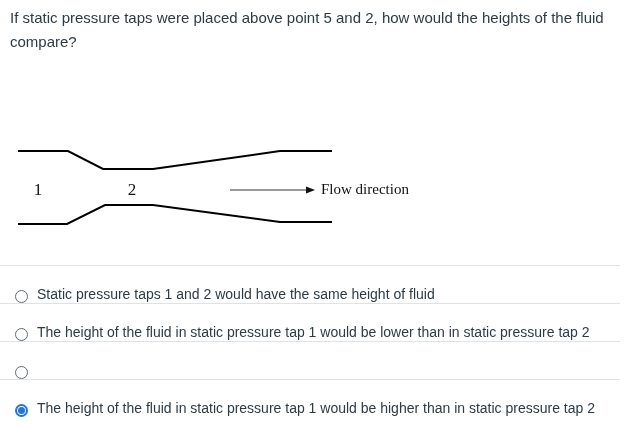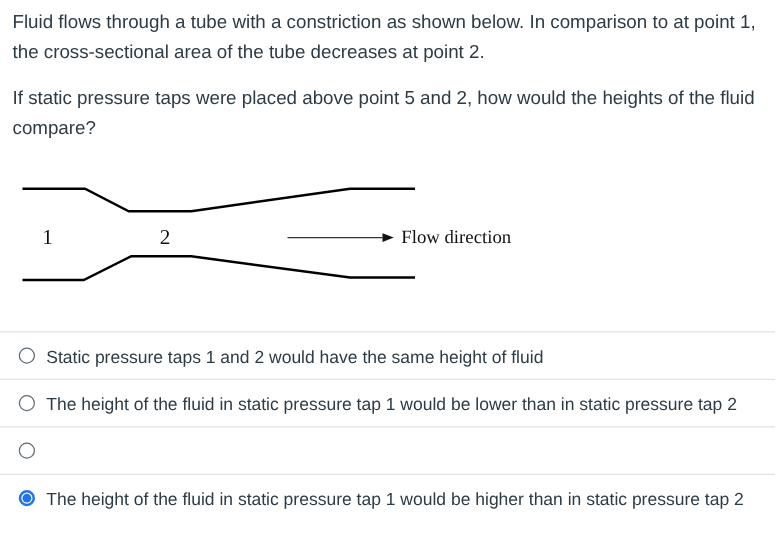--- a/index.html
+++ b/index.html
@@ -38,21 +38,21 @@
     position: absolute;
     top: 265px;
     left: 0;
     width: 620px;
   }
   .option-row {
     box-sizing: border-box;
     height: 38px;
     border-top: 1px solid #dfe3e6;
     display: flex;
-    align-items: center;
+    align-items: flex-end;
     padding-left: 15px;
     gap: 9px;
     cursor: pointer;
   }
   .radio {
     box-sizing: border-box;
     width: 13px;
     height: 13px;
     min-width: 13px;
     border-radius: 50%;
@@ -83,21 +83,20 @@
     font-family: "Liberation Serif", "DejaVu Serif", serif;
     fill: #111111;
   }
 </style>
 </head>
 <body>
 
 <div class="page">
 
   <div class="question-area">
-    <p>Fluid flows through a tube with a constriction as shown below. In comparison to at point 1, the cross-sectional area  of the tube decreases at point 2.</p>
     <p>If static pressure taps were placed above point 5 and 2, how would the heights of the fluid compare?</p>
   </div>
 
   <div class="diagram-wrap">
     <svg width="420" height="110" viewBox="10 140 420 110" xmlns="http://www.w3.org/2000/svg">
       <polyline points="18,151 68,151 103,169 153,169 280,151 332,151" fill="none" stroke="#000000" stroke-width="2"></polyline>
       <polyline points="18,224 67,224 105,205 153,205 280,222 332,222" fill="none" stroke="#000000" stroke-width="2"></polyline>
       <text class="diagram-text" x="38" y="195" font-size="17" text-anchor="middle">1</text>
       <text class="diagram-text" x="132" y="195" font-size="17" text-anchor="middle">2</text>
       <g>

